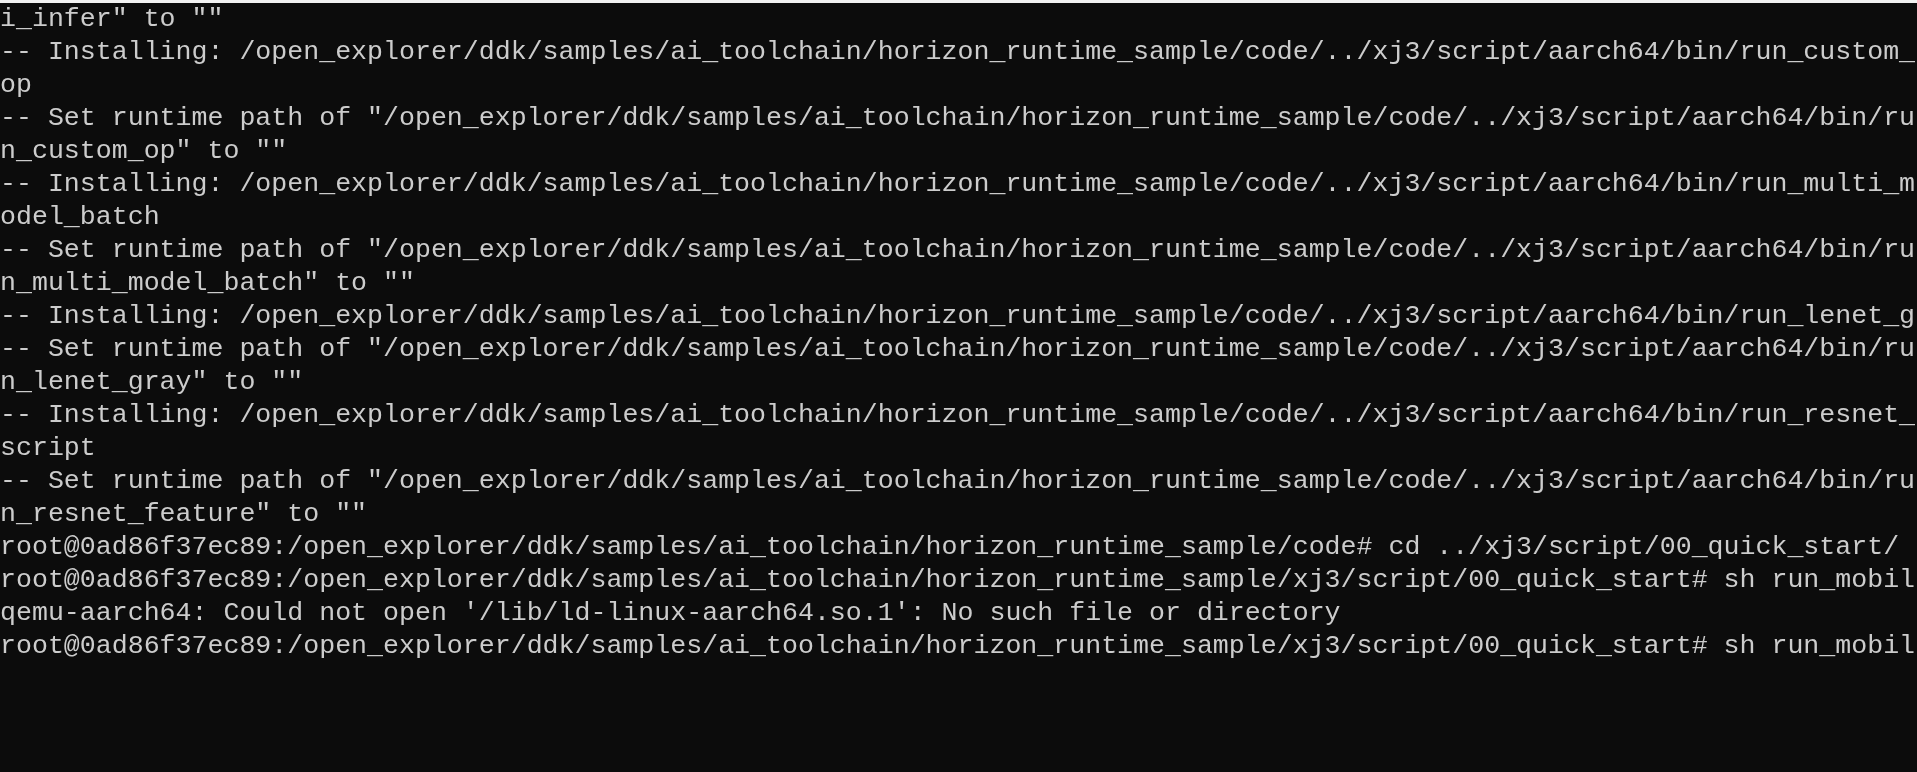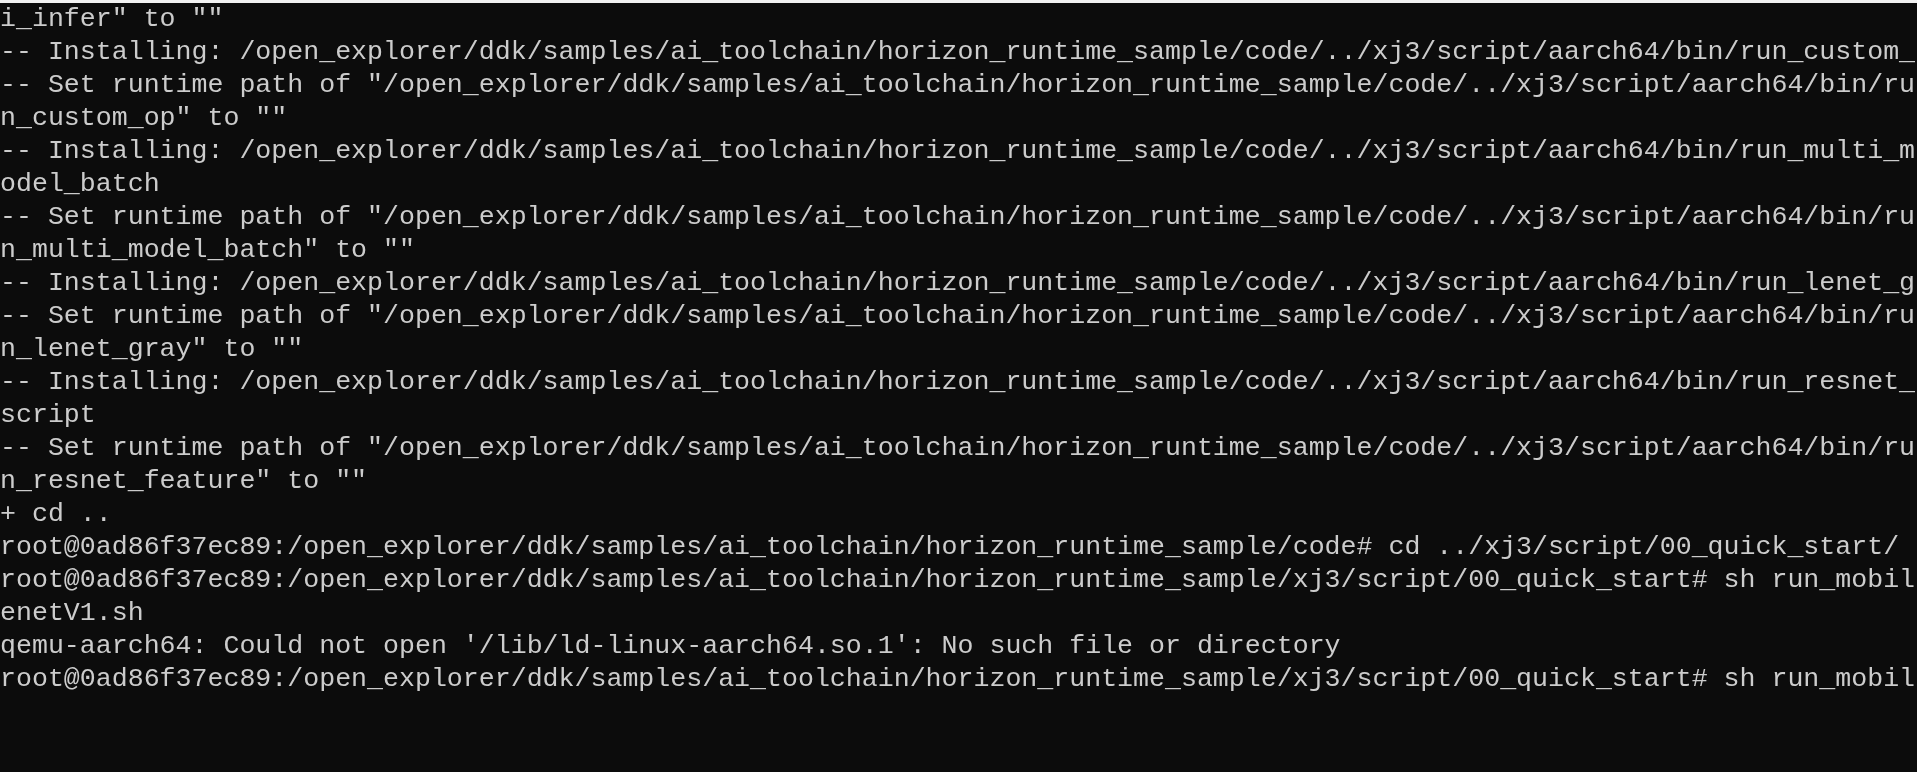--- a/index.html
+++ b/index.html
@@ -48,33 +48,32 @@
   }
 </style>
 </head>
 <body>
 
 <div class="screen">
   <div class="top-strip"></div>
   <div class="terminal">
       <div class="line">i_infer" to ""</div>
       <div class="line">-- Installing: /open_explorer/ddk/samples/ai_toolchain/horizon_runtime_sample/code/../xj3/script/aarch64/bin/run_custom_</div>
+      <div class="line">op</div>
       <div class="line">-- Set runtime path of "/open_explorer/ddk/samples/ai_toolchain/horizon_runtime_sample/code/../xj3/script/aarch64/bin/ru</div>
       <div class="line">n_custom_op" to ""</div>
       <div class="line">-- Installing: /open_explorer/ddk/samples/ai_toolchain/horizon_runtime_sample/code/../xj3/script/aarch64/bin/run_multi_m</div>
       <div class="line">odel_batch</div>
       <div class="line">-- Set runtime path of "/open_explorer/ddk/samples/ai_toolchain/horizon_runtime_sample/code/../xj3/script/aarch64/bin/ru</div>
       <div class="line">n_multi_model_batch" to ""</div>
       <div class="line">-- Installing: /open_explorer/ddk/samples/ai_toolchain/horizon_runtime_sample/code/../xj3/script/aarch64/bin/run_lenet_g</div>
       <div class="line">-- Set runtime path of "/open_explorer/ddk/samples/ai_toolchain/horizon_runtime_sample/code/../xj3/script/aarch64/bin/ru</div>
       <div class="line">n_lenet_gray" to ""</div>
       <div class="line">-- Installing: /open_explorer/ddk/samples/ai_toolchain/horizon_runtime_sample/code/../xj3/script/aarch64/bin/run_resnet_</div>
       <div class="line">script</div>
       <div class="line">-- Set runtime path of "/open_explorer/ddk/samples/ai_toolchain/horizon_runtime_sample/code/../xj3/script/aarch64/bin/ru</div>
       <div class="line">n_resnet_feature" to ""</div>
-      <div class="line">+ cd ..</div>
       <div class="line">root@0ad86f37ec89:/open_explorer/ddk/samples/ai_toolchain/horizon_runtime_sample/code# cd ../xj3/script/00_quick_start/</div>
       <div class="line">root@0ad86f37ec89:/open_explorer/ddk/samples/ai_toolchain/horizon_runtime_sample/xj3/script/00_quick_start# sh run_mobil</div>
-      <div class="line">enetV1.sh</div>
       <div class="line">qemu-aarch64: Could not open '/lib/ld-linux-aarch64.so.1': No such file or directory</div>
       <div class="line">root@0ad86f37ec89:/open_explorer/ddk/samples/ai_toolchain/horizon_runtime_sample/xj3/script/00_quick_start# sh run_mobil</div>
     </div>
 </div>
 
 </body></html>

